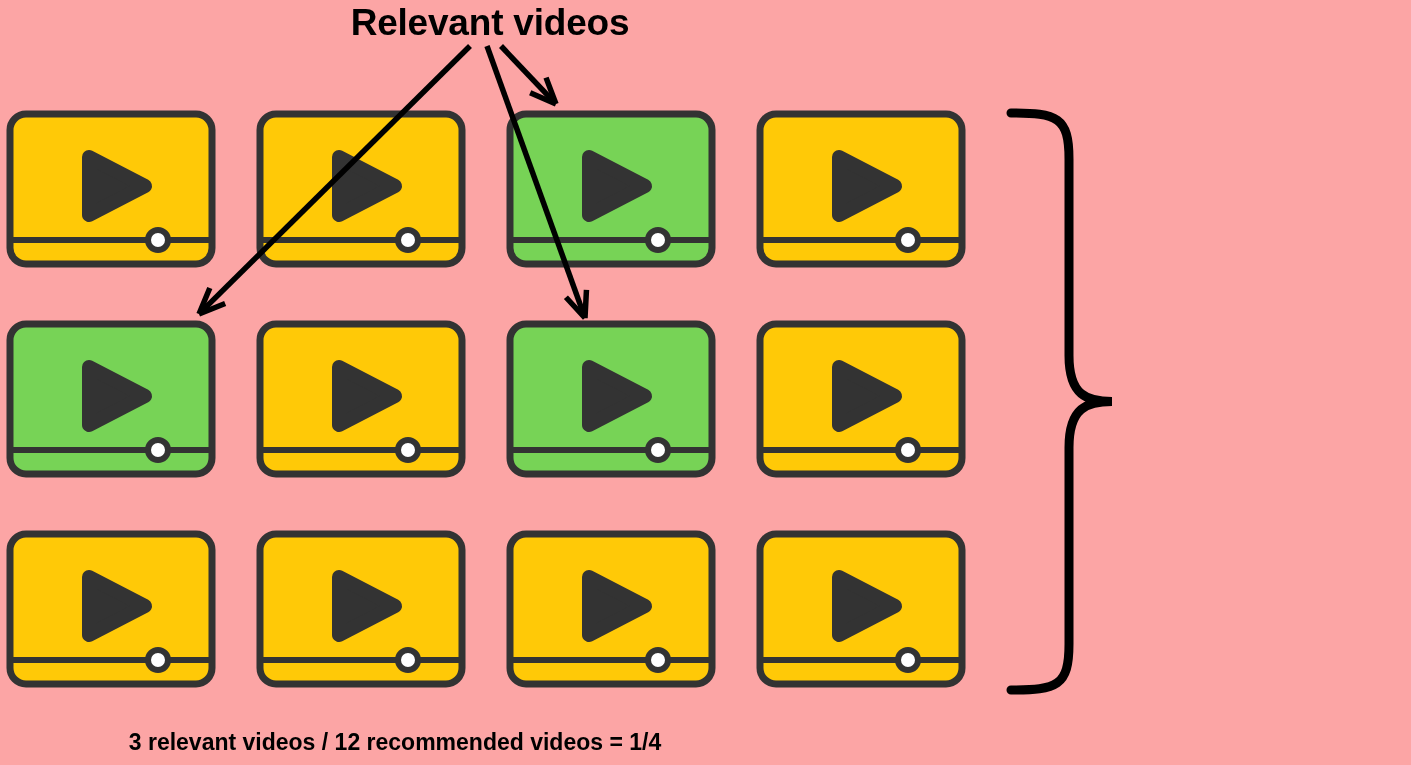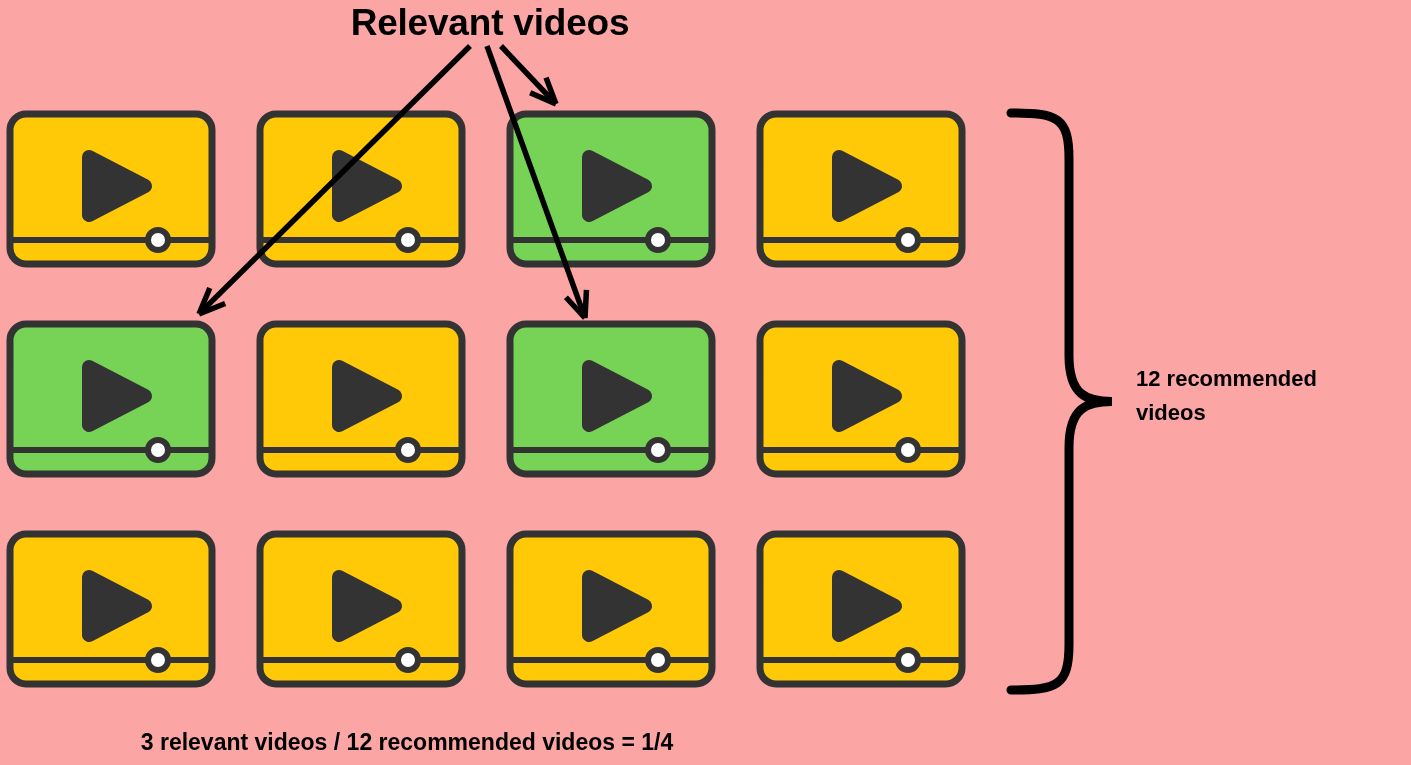--- a/index.html
+++ b/index.html
@@ -69,21 +69,21 @@
     width: 275px;
     font-size: 22px;
     font-weight: bold;
     line-height: 34px;
     color: #000000;
   }
 
   
   #caption {
     position: absolute;
-    left: 12px;
+    left: 0px;
     top: 729px;
     width: 790px;
     text-align: center;
     font-size: 23px;
     font-weight: bold;
     color: #000000;
     white-space: nowrap;
   }
 </style>
 </head>
@@ -205,20 +205,16 @@
         <g>
           <line x1="501" y1="46" x2="553.9357252509722" y2="101.8231284464797" stroke="#000000" stroke-width="5.5" stroke-linecap="butt"></line>
           <path d="M 556 104 L 530.1858063869446 92.64773995595216 M 556 104 L 546.0334312965723 77.61981978302923" stroke="#000000" stroke-width="5.5" stroke-linecap="butt" fill="none"></path>
         </g>
       </g>
     <g id="brace-group">
         <path d="M 1011 113 C 1057 113, 1069 117, 1069 159 L 1069 355.5 C 1069 395.5, 1087 401.5, 1112 401.5 C 1087 401.5, 1069 407.5, 1069 447.5 L 1069 644 C 1069 686, 1057 690, 1011 690" fill="none" stroke="#000000" stroke-width="9" stroke-linecap="round"></path>
       </g>
   </svg>
 
-  <div id="brace-label">
-    <div>12 recommended</div>
-    <div>videos</div>
-  </div>
 
   <div id="caption">3 relevant videos / 12 recommended videos = 1/4</div>
 
 </div>
 
 </body></html>

